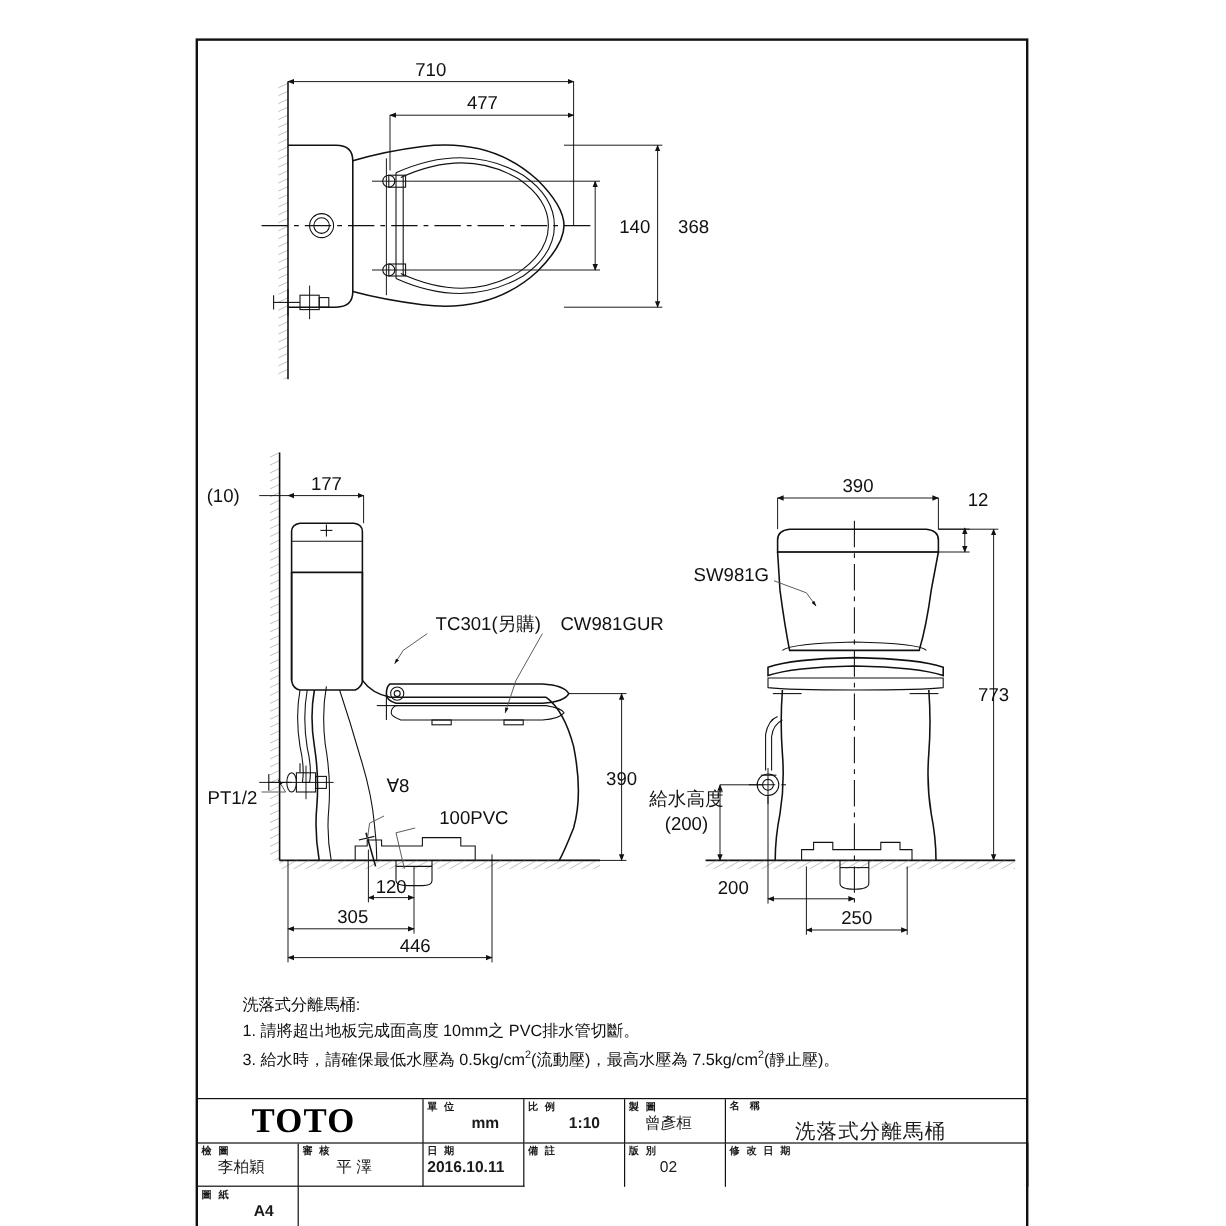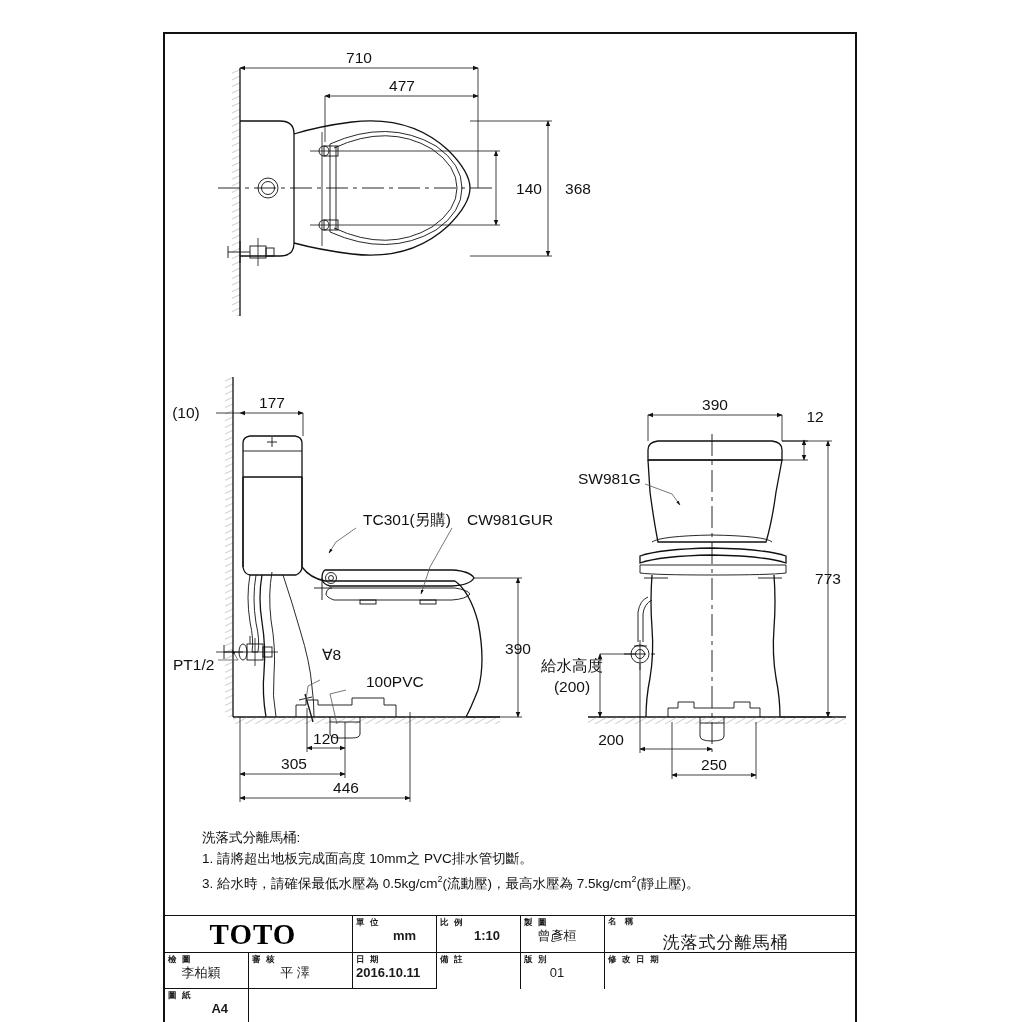--- a/index.html
+++ b/index.html
@@ -476,21 +476,21 @@
     <span class="val r">2016.10.11</span>
   </div>
 
 
   <div class="cell nb-bottom">
     <span class="cap">備 註</span>
     <span class="val"></span>
   </div>
   <div class="cell nb-bottom">
     <span class="cap">版 別</span>
-    <span class="val">01</span>
+    <span class="val">02</span>
   </div>
   <div class="cell nb-bottom">
     <span class="cap">修 改 日 期</span>
     <span class="val"></span>
   </div>
   <div class="cell nb-bottom">
     <span class="cap">圖 紙</span>
     <span class="val r">A4</span>
   </div>
 

